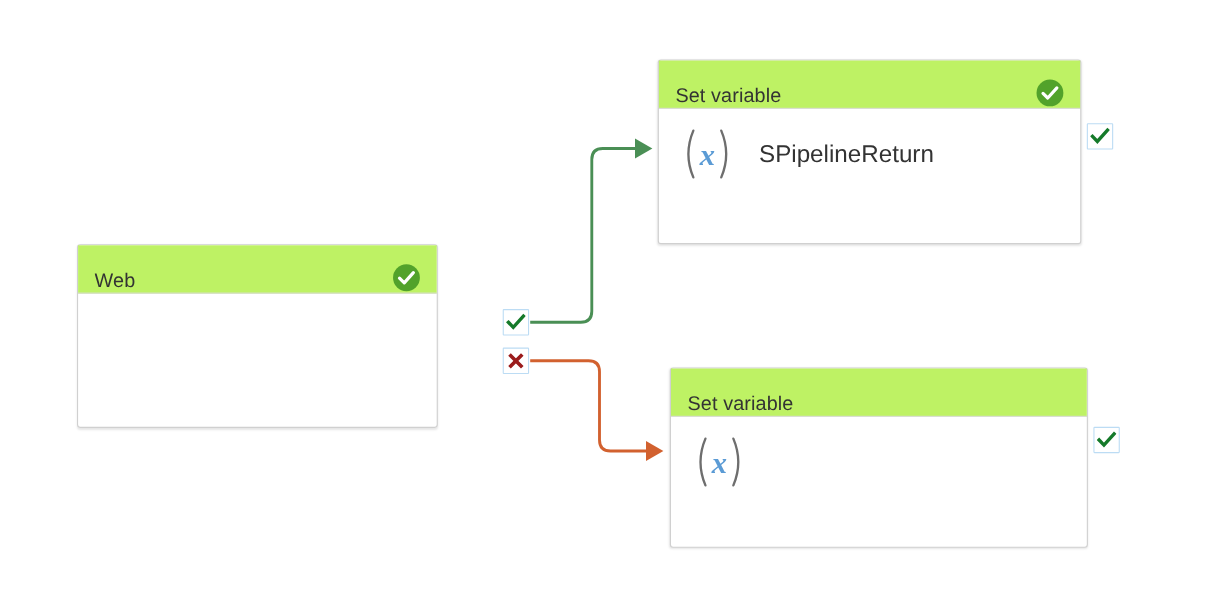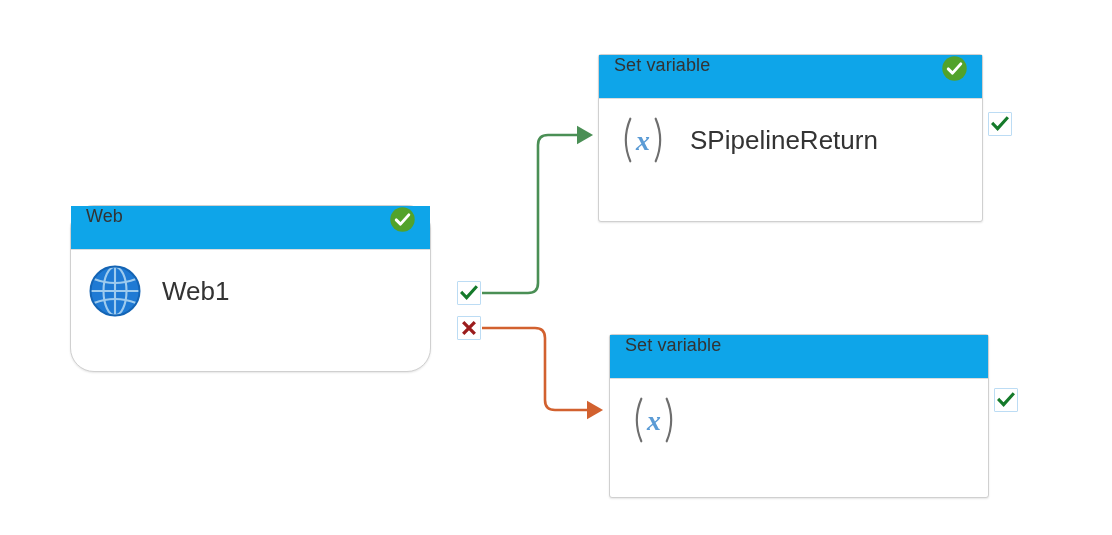--- a/index.html
+++ b/index.html
@@ -33,24 +33,24 @@
   .node {
     position: absolute;
     background: #ffffff;
     border: 1px solid #d0d0d0;
     border-radius: 3px;
     box-sizing: border-box;
     box-shadow: 0 1px 2px rgba(0,0,0,0.10);
   }
   .node-header {
     height: 44px;
-    background: #0ea5e9;
+    background: #bef264;
     border-bottom: 1px solid #dcdcdc;
     display: flex;
-    align-items: flex-start;
+    align-items: flex-end;
     padding: 0 14px 0 15px;
     box-sizing: border-box;
   }
   .node-header-title {
     font-size: 18px;
     color: #333333;
     font-weight: 400;
     letter-spacing: 0.1px;
     white-space: nowrap;
     overflow: hidden;
@@ -70,21 +70,21 @@
   }
   .node-icon {
     flex: 0 0 auto;
     width: 54px;
     height: 54px;
     display: flex;
     align-items: center;
     justify-content: center;
   }
   .node-label {
-    font-size: 26px;
+    font-size: 22px;
     color: #333333;
     margin-left: 20px;
     white-space: nowrap;
     font-weight: 400;
   }
 
   
   .expr-icon {
     font-size: 0;
     line-height: 0;
@@ -116,45 +116,29 @@
         <path d="M0,0.4 L0,7.6 L6.2,4 Z" fill="#4a8f55"></path>
       </marker>
       <marker id="arrow-red" markerWidth="11" markerHeight="11" refX="0.4" refY="4" orient="auto" markerUnits="strokeWidth">
         <path d="M0,0.4 L0,7.6 L6.2,4 Z" fill="#d2612f"></path>
       </marker>
     </defs>
     <path d="M 482 293 L 528 293 Q 538 293 538 283 L 538 145 Q 538 135 548 135 L 578 135" fill="none" stroke="#4a8f55" stroke-width="2.6" stroke-linecap="butt" marker-end="url(#arrow-green)"></path>
     <path d="M 482 328 L 535 328 Q 545 328 545 338 L 545 400 Q 545 410 555 410 L 588 410" fill="none" stroke="#d2612f" stroke-width="2.6" stroke-linecap="butt" marker-end="url(#arrow-red)"></path>
   </svg>
 
-  <div class="node" style="left:70px; top:205px; width:361px; height:167px;border-radius:24px;">
+  <div class="node" style="left:70px; top:222px; width:328px; height:167px;">
     <div class="node-header">
       <span class="node-header-title">Web</span>
       <span class="status-badge">
         <svg width="27" height="27" viewBox="0 0 27 27">
           <circle cx="13.5" cy="13.5" r="12.2" fill="#52a22b"></circle>
           <path d="M7.2 13.9 L11.5 18.1 L19.8 8.9" fill="none" stroke="#ffffff" stroke-width="2.9" stroke-linecap="round" stroke-linejoin="round"></path>
         </svg>
       </span>
-    </div>
-    <div class="node-body">
-      <span class="node-icon">
-        <svg width="54" height="54" viewBox="0 0 54 54">
-          <circle cx="27" cy="27" r="24.5" fill="#1f7ad4"></circle>
-          <g fill="none" stroke="#9ecbee" stroke-width="2.1">
-            <ellipse cx="27" cy="27" rx="11.5" ry="24.3"></ellipse>
-            <line x1="27" y1="2.6" x2="27" y2="51.4"></line>
-            <line x1="3.1" y1="27" x2="50.9" y2="27"></line>
-            <path d="M6.0 15.0 Q27 23.0 48.0 15.0"></path>
-            <path d="M6.0 39.0 Q27 31.0 48.0 39.0"></path>
-          </g>
-          <circle cx="27" cy="27" r="24.5" fill="none" stroke="#1464b4" stroke-width="2"></circle>
-        </svg>
-      </span>
-      <span class="node-label">Web1</span>
     </div>
   </div>
 
   <div class="handle" style="left:457px; top:281px;">
     <svg width="18" height="18" viewBox="0 0 18 18">
       <path d="M2.2 9.0 L6.6 13.6 L15.8 3.4" fill="none" stroke="#157a2a" stroke-width="3.1" stroke-linecap="square" stroke-linejoin="miter"></path>
     </svg>
   </div>
   <div class="handle" style="left:457px; top:316px;">
     <svg width="18" height="18" viewBox="0 0 18 18">

